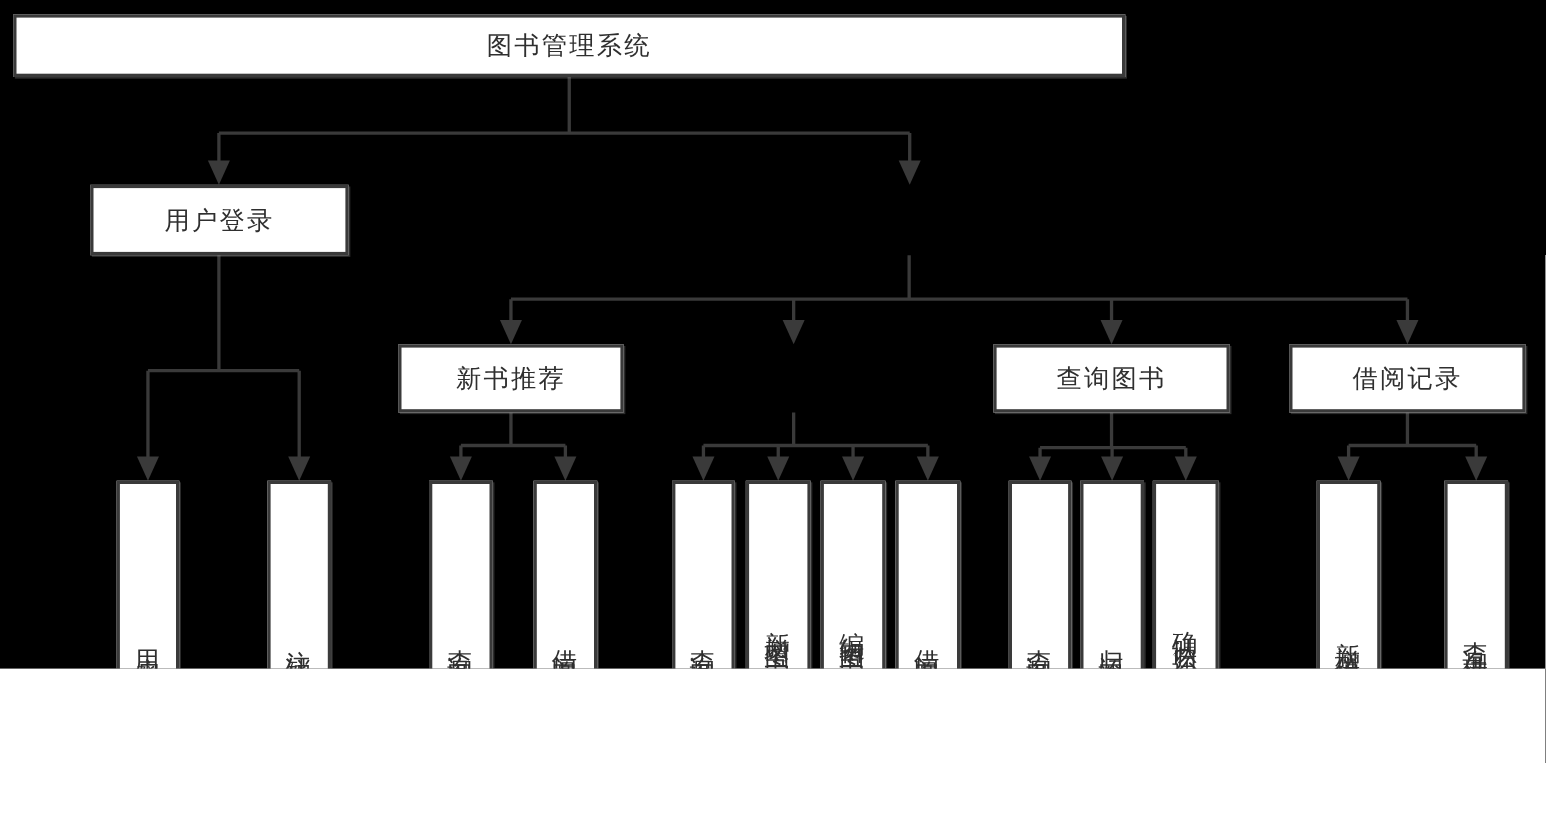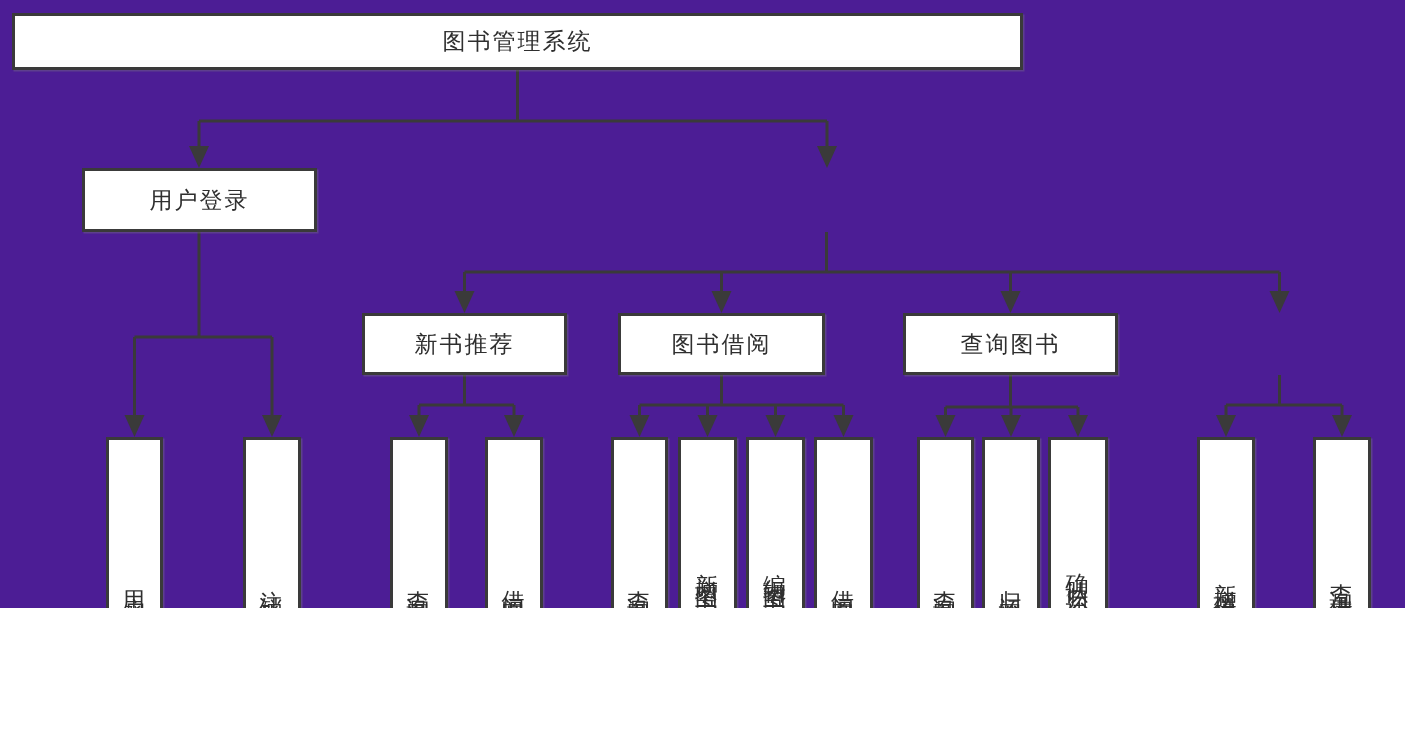--- a/index.html
+++ b/index.html
@@ -1,20 +1,20 @@
 <!DOCTYPE html>
 <html><head>
 <meta charset="utf-8">
 <style>
   html,body { margin:0; padding:0; background:#ffffff; }
   #canvas {
     position:relative;
     width:1405px; height:608px;
     overflow:hidden;
-    background:#4c1d95;
+    background:#000000;
     font-family:"Liberation Sans","DejaVu Sans",sans-serif;
   }
   .box {
     position:absolute;
     box-sizing:border-box;
     border:3px solid #3a3a3a;
     background:#ffffff;
     display:flex;
     align-items:center;
     justify-content:center;
@@ -88,22 +88,22 @@
     <path d="M1279.5 375 V405 M1226 405 H1342 M1226 405 V419 M1342 405 V419"></path>
     <polygon points="1216,415 1236,415 1226,437"></polygon>
     <polygon points="1332,415 1352,415 1342,437"></polygon>
   </svg>
 
   <div class="box" style="left:12px;top:13px;width:1011px;height:57px">图书管理系统</div>
 
   <div class="box" style="left:82px;top:168px;width:235px;height:64px">用户登录</div>
 
   <div class="box" style="left:362px;top:313px;width:205px;height:62px">新书推荐</div>
-  <div class="box" style="left:618px;top:313px;width:207px;height:62px">图书借阅</div>
   <div class="box" style="left:903px;top:313px;width:215px;height:62px">查询图书</div>
+  <div class="box" style="left:1172px;top:313px;width:215px;height:62px">借阅记录</div>
 
   <div class="box vert" style="left:106px;top:437px;width:57px;height:298px">用户登录</div>
   <div class="box vert" style="left:243px;top:437px;width:58px;height:298px">注销登录</div>
 
   <div class="box vert" style="left:390px;top:437px;width:58px;height:298px">查询图书</div>
   <div class="box vert" style="left:485px;top:437px;width:58px;height:298px">借阅图书</div>
 
   <div class="box vert" style="left:611px;top:437px;width:57px;height:298px">查询图书</div>
   <div class="box vert" style="left:678px;top:437px;width:59px;height:298px">新增图书（管理员）</div>
   <div class="box vert" style="left:746px;top:437px;width:59px;height:298px">编辑图书（管理员）</div>

